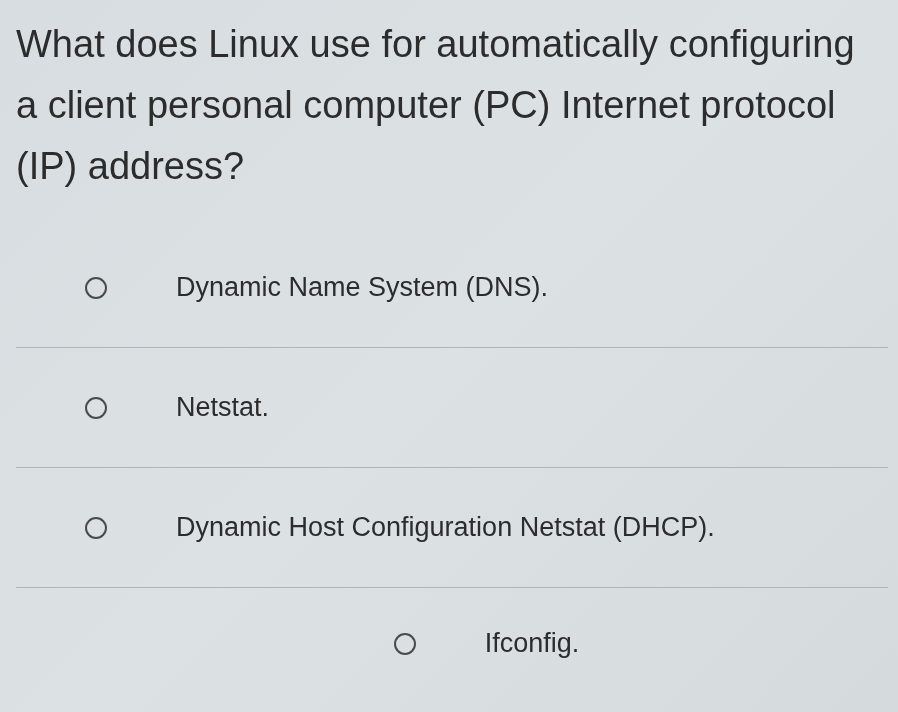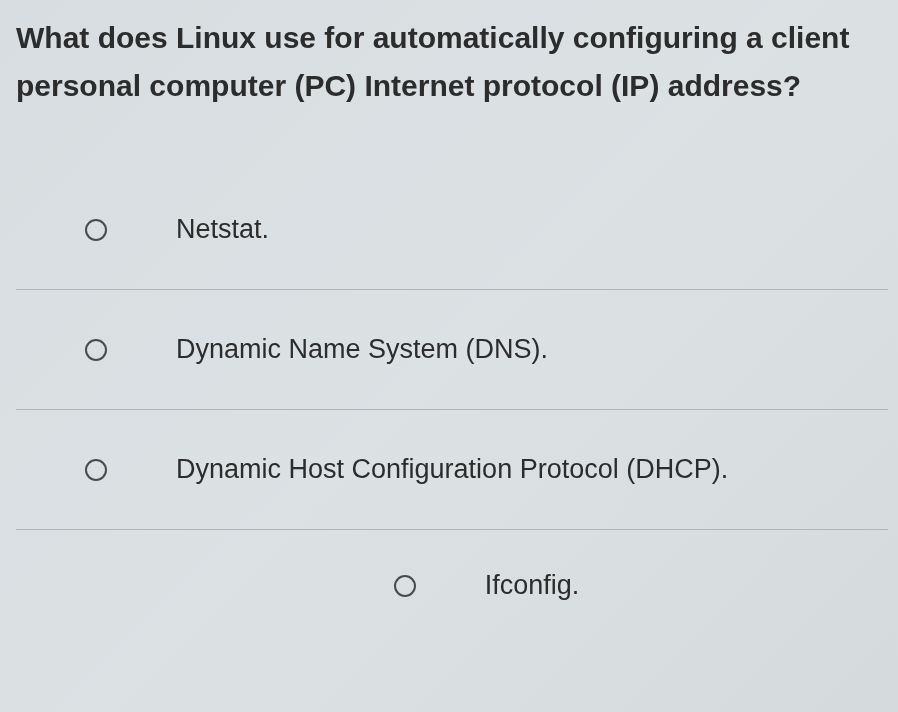--- a/index.html
+++ b/index.html
@@ -10,25 +10,25 @@
     body {
       width: 898px;
       height: 712px;
       background: linear-gradient(135deg, #d8dde1 0%, #dce1e4 50%, #d5dadd 100%);
       font-family: Arial, Helvetica, sans-serif;
       color: #2a2a2a;
       padding: 14px 10px 0 16px;
       overflow: hidden;
     }
     .question {
-      font-size: 30px;
-      font-weight: 700;
+      font-size: 38px;
+      font-weight: 400;
       line-height: 1.6;
       color: #2c2c2c;
-      margin-bottom: 60px;
+      margin-bottom: 32px;
       padding-right: 8px;
     }
     .options {
       display: flex;
       flex-direction: column;
     }
     .option-row {
       display: flex;
       align-items: center;
       min-height: 120px;
@@ -65,35 +65,35 @@
 </head>
 <body>
 
 <div class="question">What does Linux use for automatically configuring a client personal computer (PC) Internet protocol (IP) address?</div>
 
 <div class="options">
   <div class="option-row">
     <div class="radio-wrap">
       <div class="radio"></div>
     </div>
+    <div class="option-label">Dynamic Name System (DNS).</div>
+  </div>
+
+  <div class="option-row">
+    <div class="radio-wrap">
+      <div class="radio"></div>
+    </div>
     <div class="option-label">Netstat.</div>
   </div>
 
   <div class="option-row">
     <div class="radio-wrap">
       <div class="radio"></div>
     </div>
-    <div class="option-label">Dynamic Name System (DNS).</div>
-  </div>
-
-  <div class="option-row">
-    <div class="radio-wrap">
-      <div class="radio"></div>
-    </div>
-    <div class="option-label">Dynamic Host Configuration Protocol (DHCP).</div>
+    <div class="option-label">Dynamic Host Configuration Netstat (DHCP).</div>
   </div>
 
   <div class="option-row">
     <div class="radio-wrap">
       <div class="radio"></div>
     </div>
     <div class="option-label">Ifconfig.</div>
   </div>
 </div>
 

